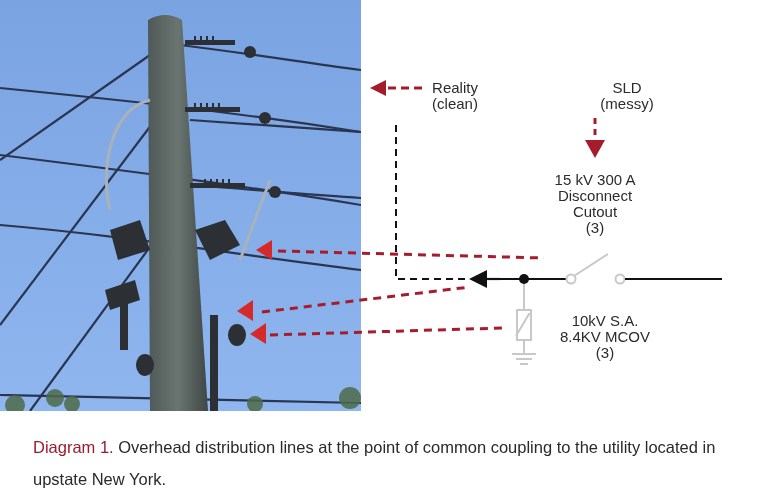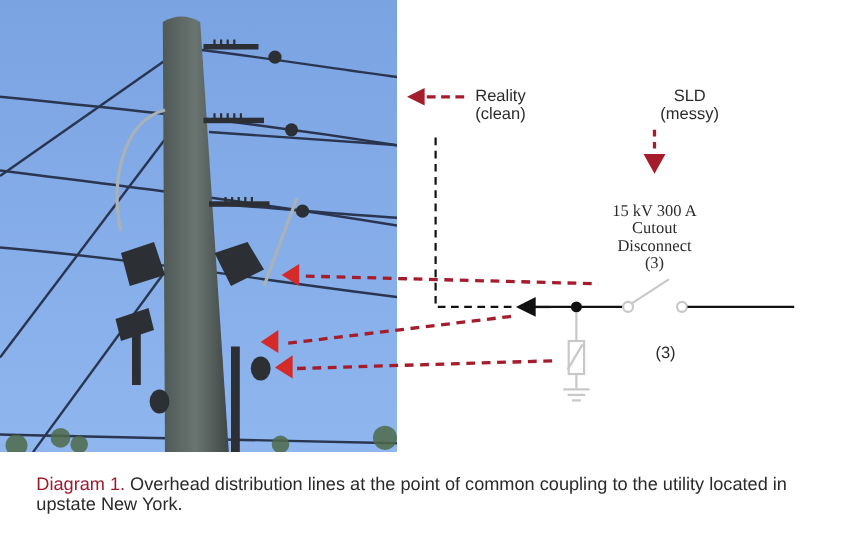--- a/index.html
+++ b/index.html
@@ -2,21 +2,21 @@
 <html><head>
 <meta charset="utf-8">
 <style>
   html, body { margin: 0; padding: 0; background: #ffffff; }
   body { width: 768px; height: 498px; position: relative; overflow: hidden; font-family: "Liberation Sans", sans-serif; }
   #figure { position: absolute; left: 0; top: 0; width: 768px; height: 400px; }
   .photo-wrap { position: absolute; left: 0; top: 0; width: 361px; height: 411px; overflow: hidden; }
   .photo-wrap svg { display: block; }
   .overlay { position: absolute; left: 0; top: 0; width: 768px; height: 420px; }
   .label { position: absolute; text-align: center; color: #2b2b2b; font-size: 15px; line-height: 16px; font-family: "Liberation Sans", sans-serif; }
-  .caption { position: absolute; left: 33px; top: 431px; width: 720px; font-size: 16.5px; line-height: 19px; color: #2a2a2a; font-family: "Liberation Sans", sans-serif; }
+  .caption { position: absolute; left: 33px; top: 431px; width: 720px; font-size: 16.5px; line-height: 32px; color: #2a2a2a; font-family: "Liberation Sans", sans-serif; }
   .caption .cap-lead { color: #9b1b30; }
 </style>
 </head>
 <body>
 
 <div id="figure">
 
   <div class="photo-wrap">
     <svg width="361" height="411" viewBox="0 0 361 411" xmlns="http://www.w3.org/2000/svg">
       <defs>
@@ -136,24 +136,26 @@
   </svg>
 
   <div class="label" style="left:420px; top:80px; width:70px;">
     <div>Reality</div>
     <div>(clean)</div>
   </div>
   <div class="label" style="left:592px; top:80px; width:70px;">
     <div>SLD</div>
     <div>(messy)</div>
   </div>
-  <div class="label" style="left:535px; top:184px; width:120px;font-family:Liberation Serif, serif;">
+  <div class="label" style="left:535px; top:172px; width:120px;">
     <div>15 kV 300 A</div>
+    <div>Disconnect</div>
     <div>Cutout</div>
-    <div>Disconnect</div>
     <div>(3)</div>
   </div>
   <div class="label" style="left:545px; top:313px; width:120px;">
+    <div>10kV S.A.</div>
+    <div>8.4KV MCOV</div>
     <div>(3)</div>
   </div>
 
   <div class="caption"><span class="cap-lead">Diagram 1.</span><span> Overhead distribution lines at the point of common coupling to the utility located in upstate New York.</span></div>
 </div>
 
 </body></html>

